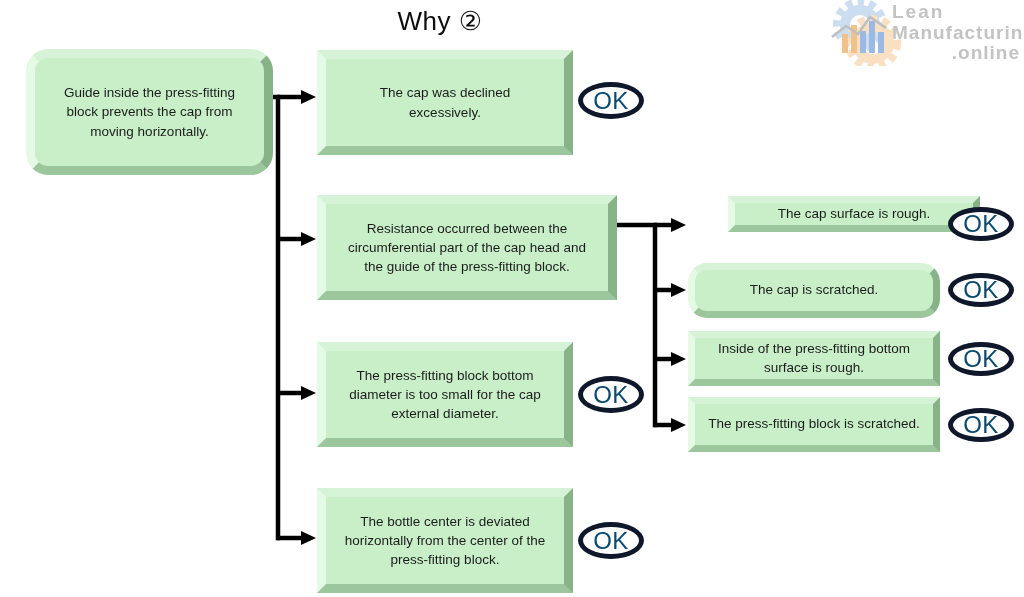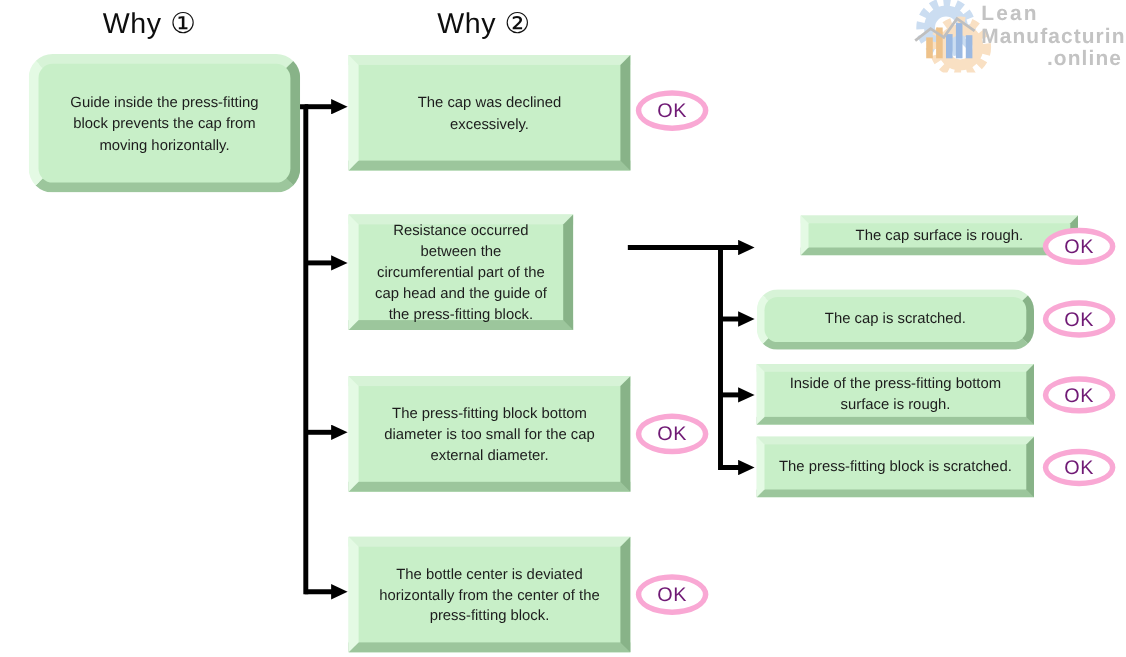--- a/index.html
+++ b/index.html
@@ -17,38 +17,37 @@
     border-style:solid;
     border-color:#d7f3d7 #88b388 #9cc69c #e4fae4; 
     display:flex;align-items:center;justify-content:center;
     text-align:center;color:#1c1c1c;
   }
   .box.big{border-width:9px;font-size:13.5px;line-height:1.42;}
   .box.small{border-width:7px;font-size:13.5px;line-height:1.35;}
   .box .txt{display:block;}
   .ok{
     position:absolute;box-sizing:border-box;
-    border:5px solid #f9a8d4;border-radius:50%;
+    border:5px solid #0f172a;border-radius:50%;
     display:flex;align-items:center;justify-content:center;
-    font-size:18px;color:#701a75;letter-spacing:0.5px;
+    font-size:24px;color:#0c4a6e;letter-spacing:0.5px;
     background:#ffffff;
   }
   .connectors{position:absolute;left:0;top:0;pointer-events:none;}
   .logo{position:absolute;left:820px;top:0;width:204px;height:66px;text-decoration:underline;}
   .logo text{
     font-family:"Liberation Sans", sans-serif;font-weight:bold;
     fill:#c3c3c3;
   }
 </style>
 </head>
 <body>
 
 <div class="canvas">
 
-  <div class="heading" style="left:51px;top:6px;">Why ①</div>
   <div class="heading" style="left:355px;top:6px;">Why ②</div>
 
   <div class="logo">
     <svg width="204" height="66" viewBox="0 0 204 66">
 
       <g>
         <circle cx="40" cy="25" r="23" fill="none" stroke="#cbddf1" stroke-width="8" stroke-dasharray="6.5 5.2"></circle>
         <circle cx="40" cy="25" r="15" fill="none" stroke="#cbddf1" stroke-width="10"></circle>
       </g>
 
@@ -92,21 +91,21 @@
     <line x1="654" y1="425" x2="672" y2="425" stroke="#000" stroke-width="4.5" marker-end="url(#ah)"></line>
   </svg>
 
   <div class="box big" style="left:26px;top:49px;width:247px;height:126px;padding:0 22px;border-radius:22px;">
     <span class="txt">Guide inside the press-fitting block prevents the cap from moving horizontally.</span>
   </div>
 
   <div class="box big" style="left:317px;top:50px;width:256px;height:105px;padding:0 30px;">
     <span class="txt">The cap was declined excessively.</span>
   </div>
-  <div class="box big" style="left:317px;top:195px;width:204px;height:105px;padding:0 14px;">
+  <div class="box big" style="left:317px;top:195px;width:300px;height:105px;padding:0 14px;">
     <span class="txt">Resistance occurred between the circumferential part of the cap head and the guide of the press-fitting block.</span>
   </div>
   <div class="box big" style="left:317px;top:342px;width:256px;height:105px;padding:1px 18px;">
     <span class="txt">The press-fitting block bottom diameter is too small for the cap external diameter.</span>
   </div>
   <div class="box big" style="left:317px;top:488px;width:256px;height:105px;padding:5px 14px;">
     <span class="txt">The bottle center is deviated horizontally from the center of the press-fitting block.</span>
   </div>
 
   <div class="box small" style="left:728px;top:196px;width:252px;height:36px;padding:0 10px;">

